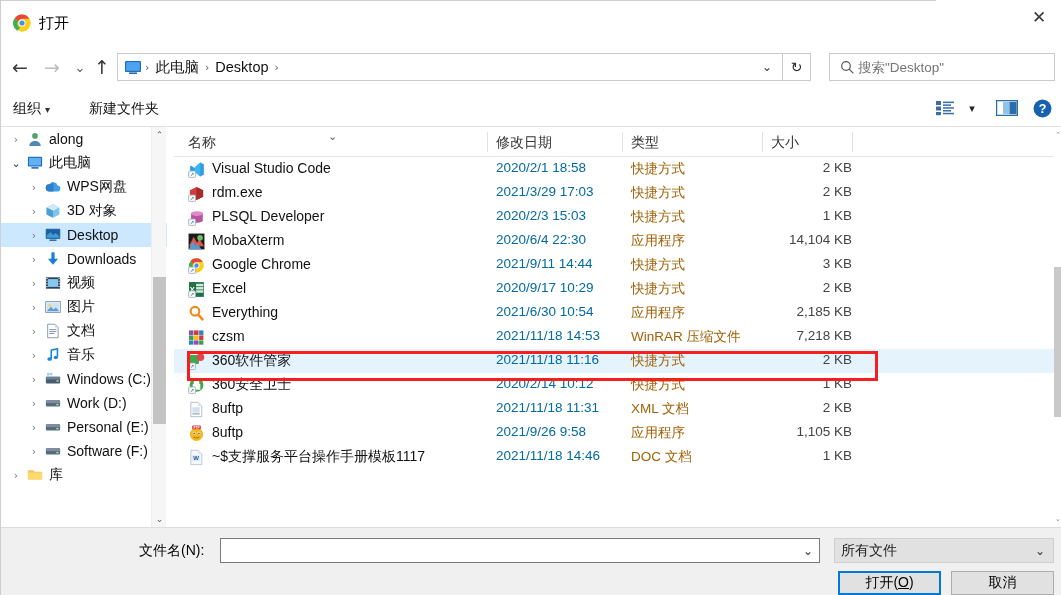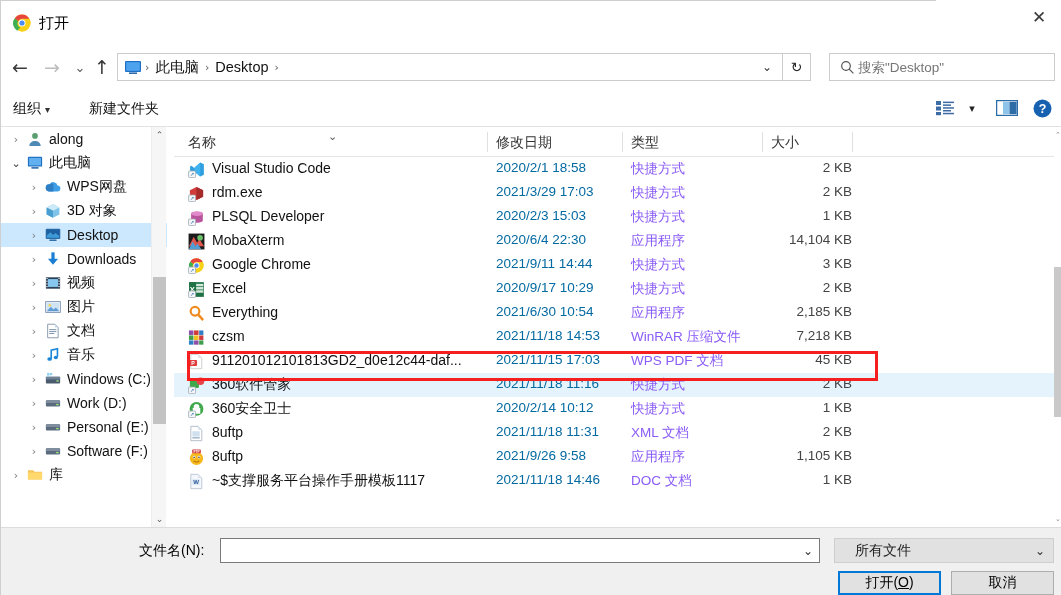--- a/index.html
+++ b/index.html
@@ -179,21 +179,21 @@
     position: absolute; top: -5px; font-size: 11px; color: #5a5a5a;
     font-family: "DejaVu Sans", sans-serif;
   }
   .row {
     position: relative; height: 24px; white-space: nowrap; cursor: pointer;
   }
   .row.sel { background: #e5f3fd; }
   .row .c-ico  { position: absolute; left: 14px; top: 4px; width: 17px; height: 17px; }
   .row .c-name { position: absolute; left: 38px; top: 3px; font-size: 14px; color: #111; }
   .row .c-date { position: absolute; left: 322px; top: 3px; font-size: 13.5px; color: #0369a1; }
-  .row .c-type { position: absolute; left: 457px; top: 3px; font-size: 13.5px; color: #8b5cf6; }
+  .row .c-type { position: absolute; left: 457px; top: 3px; font-size: 13.5px; color: #a16207; }
   .row .c-size { position: absolute; left: 560px; width: 118px; top: 3px;
                  font-size: 13.5px; color: #444; text-align: right; }
 
   .fl-scroll {
     position: absolute; left: 1053px; top: 126px; width: 8px; height: 400px;
     background: #ffffff;
   }
   .fl-arrow {
     position: absolute; left: 0; width: 8px; height: 12px;
     display: flex; align-items: center; justify-content: center;
@@ -231,21 +231,21 @@
   }
   .fn-caret {
     width: 22px; height: 23px; display: flex; align-items: center; justify-content: center;
     font-size: 12px; color: #333; font-family: "DejaVu Sans", sans-serif; cursor: pointer;
   }
   .filter-combo {
     position: absolute; left: 833px; top: 537px; width: 220px; height: 25px;
     background: #e1e1e1; border: 1px solid #cfcfcf;
     display: flex; align-items: center; cursor: pointer;
   }
-  .filter-combo .ftxt { flex: 1; font-size: 14px; color: #222; padding-left: 20px; }
+  .filter-combo .ftxt { flex: 1; font-size: 14px; color: #222; padding-left: 6px; }
   .filter-combo .fcar { width: 26px; text-align: center; font-size: 12px; color: #333;
                         font-family: "DejaVu Sans", sans-serif; }
   .btn {
     position: absolute; top: 570px; height: 24px; width: 103px;
     background: #e1e1e1; border: 1px solid #adadad;
     display: flex; align-items: center; justify-content: center;
     font-size: 14px; color: #000; cursor: pointer;
   }
   .btn.primary { left: 837px; border: 2px solid #0078d7; background: #e1e1e1; }
   .btn.cancel  { left: 950px; }
@@ -669,34 +669,20 @@
                 <rect x="6.4" y="12.1" width="4.8" height="4.5" fill="#8e4fa8"></rect>
                 <rect x="11.8" y="12.1" width="4.5" height="4.5" fill="#3f9e4d"></rect>
               </g>
             </svg>
           </span>
           <span class="c-name">czsm</span>
           <span class="c-date">2021/11/18 14:53</span>
           <span class="c-type">WinRAR 压缩文件</span>
           <span class="c-size">7,218 KB</span>
         </div>
-        <div class="row">
-          <span class="c-ico">
-            <svg width="17" height="17" viewBox="0 0 18 18">
-              <path d="M3 1.4h7.6l4 4v11.2H3z" fill="#ffffff" stroke="#c7c7c7" stroke-width="0.9"></path>
-              <path d="M10.6 1.4l4 4h-4z" fill="#e4e4e4"></path>
-              <rect x="1" y="7.4" width="8.6" height="6.4" rx="1" fill="#e03d3d"></rect>
-              <text x="5.3" y="12.4" font-size="5.6" fill="#fff" text-anchor="middle" font-family="Liberation Sans, sans-serif" font-weight="bold">P</text>
-            </svg>
-          </span>
-          <span class="c-name">911201012101813GD2_d0e12c44-daf...</span>
-          <span class="c-date">2021/11/15 17:03</span>
-          <span class="c-type">WPS PDF 文档</span>
-          <span class="c-size">45 KB</span>
-        </div>
         <div class="row sel">
           <span class="c-ico">
             <svg width="17" height="17" viewBox="0 0 18 18">
               <rect x="2" y="2" width="9.6" height="9.6" rx="1.4" fill="#3fa84a"></rect>
               <circle cx="13.2" cy="4.6" r="4" fill="#e8454a"></circle>
               <rect x="0.6" y="10.6" width="7.4" height="7" rx="1" fill="#f5f5f5" stroke="#9aa7b4" stroke-width="0.8"></rect>
               <text x="4.3" y="16.1" font-size="5.4" fill="#2f6fae" text-anchor="middle" font-family="Liberation Sans, sans-serif">↗</text>
             </svg>
           </span>
           <span class="c-name">360软件管家</span>

